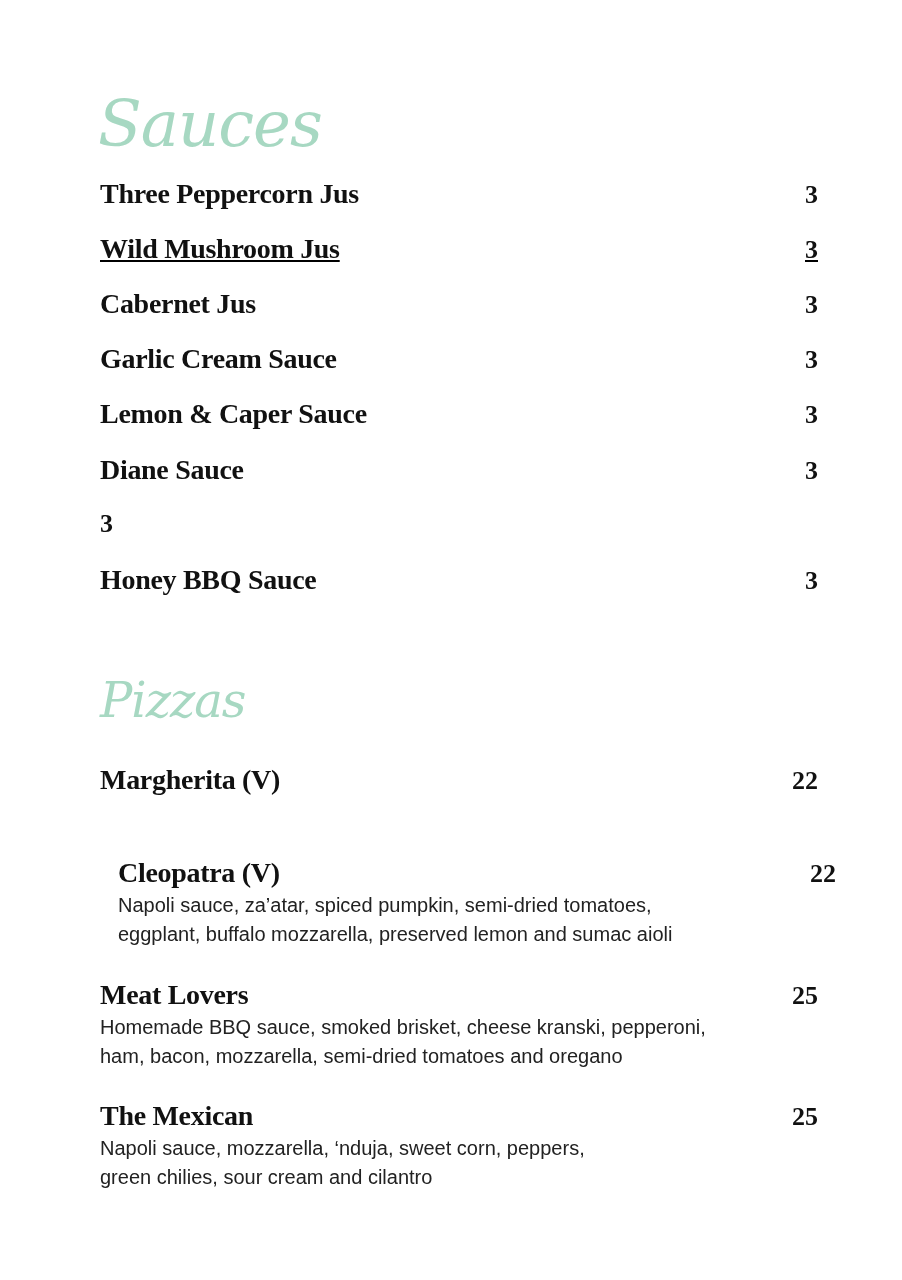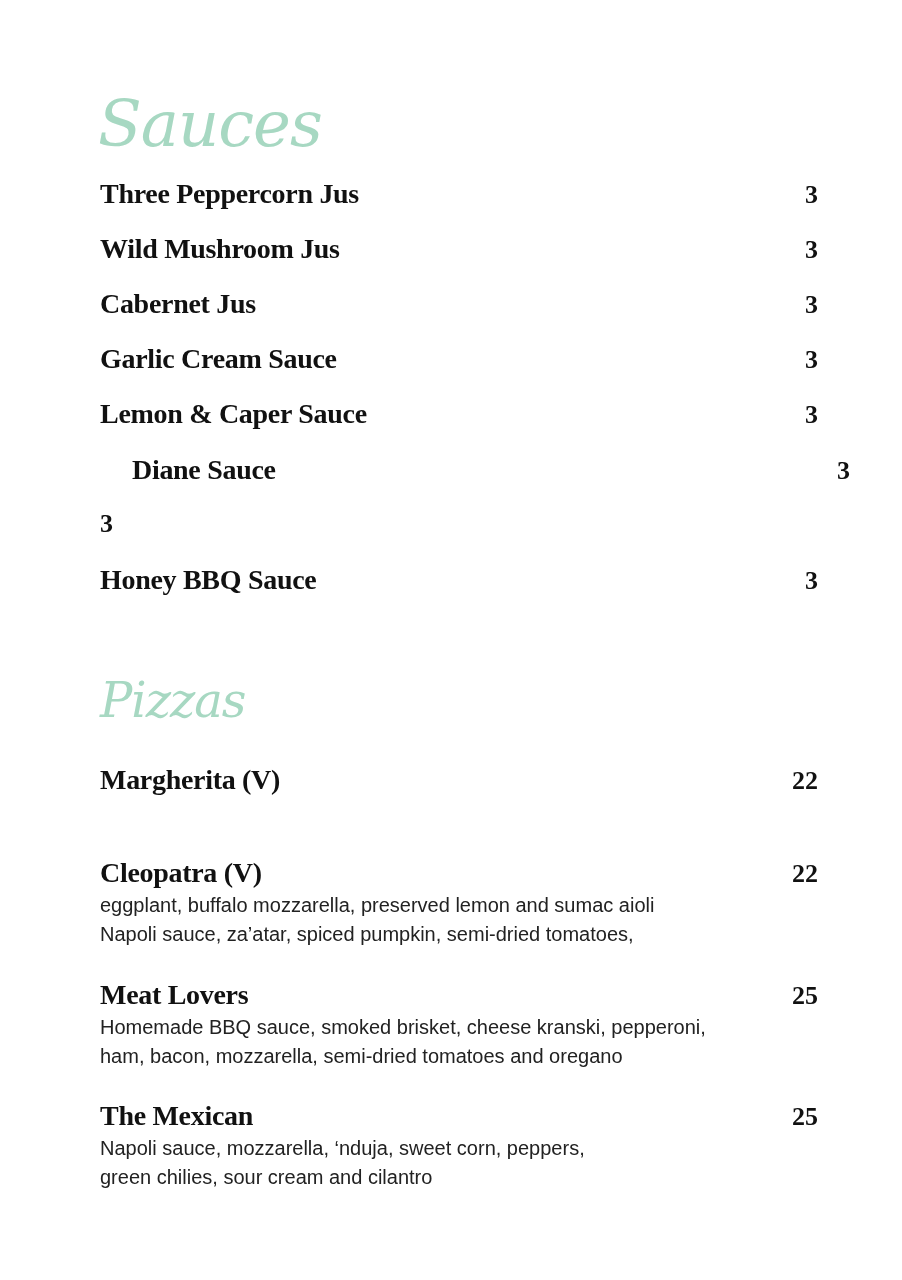--- a/index.html
+++ b/index.html
@@ -49,65 +49,65 @@
 <body>
 
 <div class="page">
 
   <div class="script-heading" style="left:90px; top:92px; font-size:64px;">Sauces</div>
 
   <div class="sauce-row" style="top:178px;">
     <span class="item-name">Three Peppercorn Jus</span>
     <span class="item-price">3</span>
   </div>
-  <div class="sauce-row" style="top:233px;">
+  <div class="sauce-row" style="top:233px;text-decoration:underline;">
     <span class="item-name">Wild Mushroom Jus</span>
     <span class="item-price">3</span>
   </div>
   <div class="sauce-row" style="top:288px;">
     <span class="item-name">Cabernet Jus</span>
     <span class="item-price">3</span>
   </div>
   <div class="sauce-row" style="top:343px;">
     <span class="item-name">Garlic Cream Sauce</span>
     <span class="item-price">3</span>
   </div>
   <div class="sauce-row" style="top:398px;">
     <span class="item-name">Lemon &amp; Caper Sauce</span>
     <span class="item-price">3</span>
   </div>
-  <div class="sauce-row" style="top:454px;margin-left:32px;">
+  <div class="sauce-row" style="top:454px;">
     <span class="item-name">Diane Sauce</span>
     <span class="item-price">3</span>
   </div>
   <div class="sauce-row" style="top:509px;">
     <span class="item-price">3</span>
   </div>
   <div class="sauce-row" style="top:564px;">
     <span class="item-name">Honey BBQ Sauce</span>
     <span class="item-price">3</span>
   </div>
 
   <div class="script-heading" style="left:92px; top:676px; font-size:48px;">Pizzas</div>
 
   <div class="pizza-block" style="top:764px;">
     <div class="pizza-head">
       <span class="item-name">Margherita (V)</span>
       <span class="item-price">22</span>
     </div>
   </div>
 
-  <div class="pizza-block" style="top:857px;">
+  <div class="pizza-block" style="top:857px;margin-left:18px;">
     <div class="pizza-head">
       <span class="item-name">Cleopatra (V)</span>
       <span class="item-price">22</span>
     </div>
     <div class="pizza-desc">
+      <div>Napoli sauce, za’atar, spiced pumpkin, semi-dried tomatoes,</div>
       <div>eggplant, buffalo mozzarella, preserved lemon and sumac aioli</div>
-      <div>Napoli sauce, za’atar, spiced pumpkin, semi-dried tomatoes,</div>
     </div>
   </div>
 
   <div class="pizza-block" style="top:979px;">
     <div class="pizza-head">
       <span class="item-name">Meat Lovers</span>
       <span class="item-price">25</span>
     </div>
     <div class="pizza-desc">
       <div>Homemade BBQ sauce, smoked brisket, cheese kranski, pepperoni,</div>

